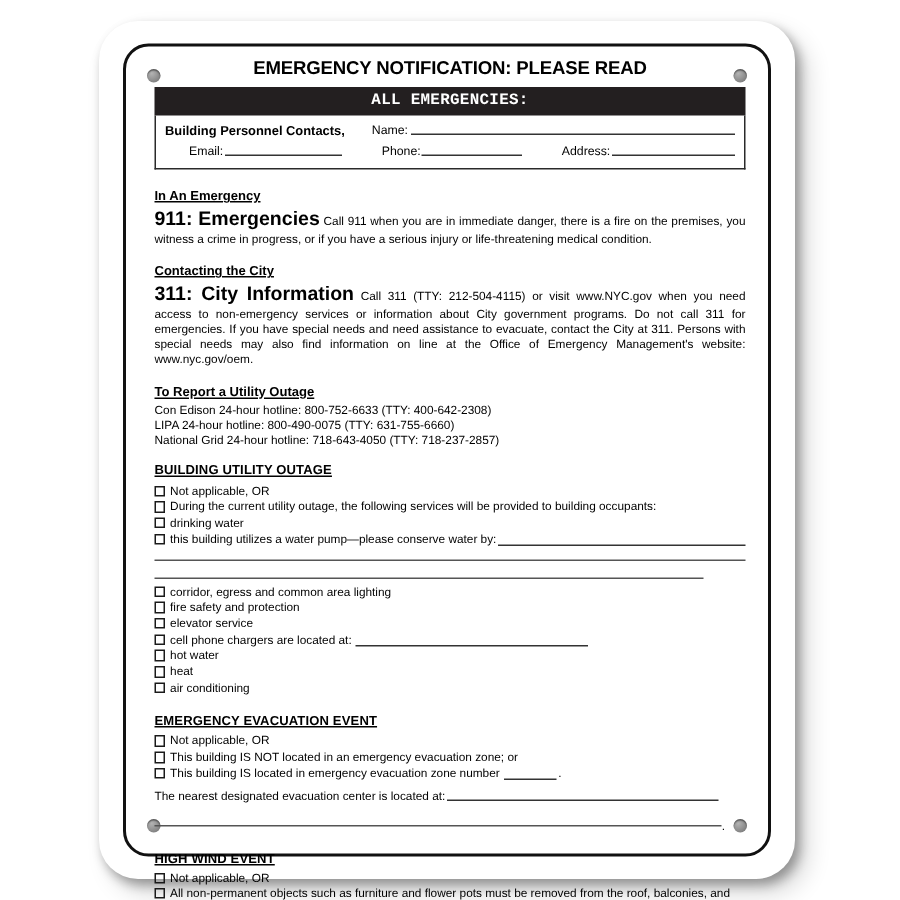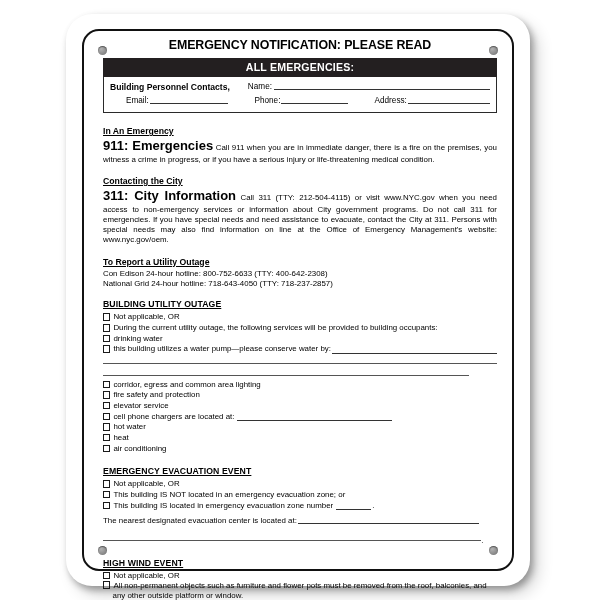--- a/index.html
+++ b/index.html
@@ -77,20 +77,21 @@
   }
 
   #all-emergencies-bar {
     background: #231f20;
     color: #ffffff;
     text-align: center;
     font-size: 10.6px;
     font-weight: bold;
     padding: 3.4px 0 3.8px 0;
     letter-spacing: 0.2px;
+    font-family: Liberation Mono, monospace;
   }
 
   
   #contacts-box {
     border: 1.1px solid #2a2a2a;
     border-top: none;
     padding: 4px 6px 5px 6px;
     margin-bottom: 7px;
   }
   .contact-row {
@@ -264,20 +265,21 @@
       </div>
 
       <div>
         <div class="sec-head">Contacting the City</div>
         <div class="para"><span class="lead">311: City Information</span> <span>Call 311 (TTY: 212-504-4115) or visit www.NYC.gov when you need access to non-emergency services or information about City government programs. Do not call 311 for emergencies. If you have special needs and need assistance to evacuate, contact the City at 311. Persons with special needs may also find information on line at the Office of Emergency Management's website: www.nyc.gov/oem.</span></div>
       </div>
 
       <div>
         <div class="sec-head">To Report a Utility Outage</div>
         <div class="hot-line">Con Edison 24-hour hotline: 800-752-6633 (TTY: 400-642-2308)</div>
+        <div class="hot-line">LIPA 24-hour hotline: 800-490-0075 (TTY: 631-755-6660)</div>
         <div class="hot-line">National Grid 24-hour hotline: 718-643-4050 (TTY: 718-237-2857)</div>
       </div>
 
       <div class="sec-gap-sm"></div>
 
       <div>
         <div class="sec-head-caps">BUILDING UTILITY OUTAGE</div>
 
         <div class="cb-row">
           <span class="cb"></span>

